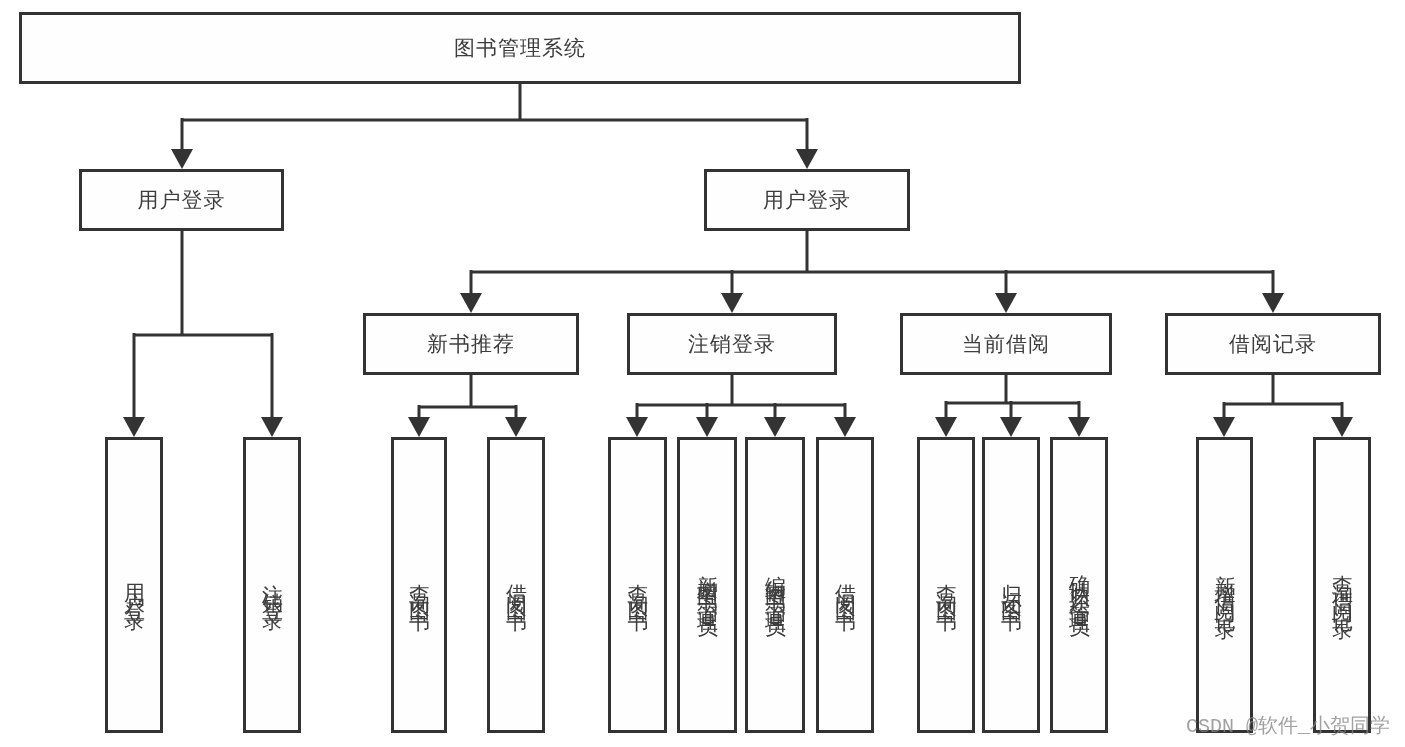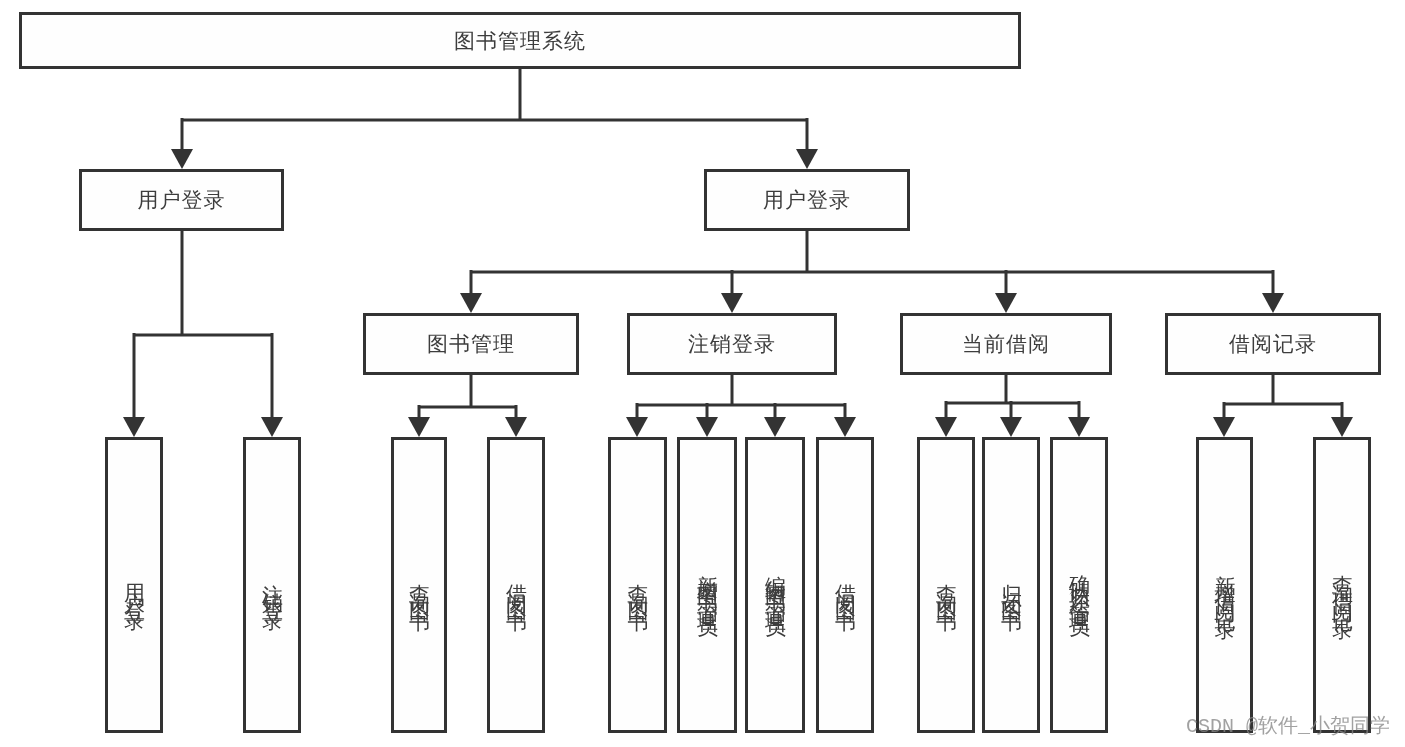--- a/index.html
+++ b/index.html
@@ -25,21 +25,21 @@
     align-items: center;
     justify-content: center;
     color: #3d3d3d;
     z-index: 1;
   }
   .hbox {
     height: 62px;
     font-size: 21px;
     letter-spacing: 1px;
   }
-  .root { top: 12px; left: 19px; width: 1002px; height: 57px; }
+  .root { top: 12px; left: 19px; width: 1002px; height: 72px; }
   .lvl2 { top: 169px; }
   .lvl3 { top: 313px; }
   .vbox { top: 437px; height: 296px; }
   .vtext {
     writing-mode: vertical-rl;
     text-orientation: mixed;
     font-size: 21px;
     letter-spacing: 9px;
     color: #3d3d3d;
     line-height: 1;
@@ -132,21 +132,21 @@
   </div>
 
   <div class="node hbox lvl2" style="left:79px;width:205px">
     <span>用户登录</span>
   </div>
   <div class="node hbox lvl2" style="left:704px;width:206px">
     <span>用户登录</span>
   </div>
 
   <div class="node hbox lvl3" style="left:363px;width:216px">
-    <span>图书管理</span>
+    <span>新书推荐</span>
   </div>
   <div class="node hbox lvl3" style="left:627px;width:210px">
     <span>注销登录</span>
   </div>
   <div class="node hbox lvl3" style="left:900px;width:212px">
     <span>当前借阅</span>
   </div>
   <div class="node hbox lvl3" style="left:1165px;width:216px">
     <span>借阅记录</span>
   </div>

